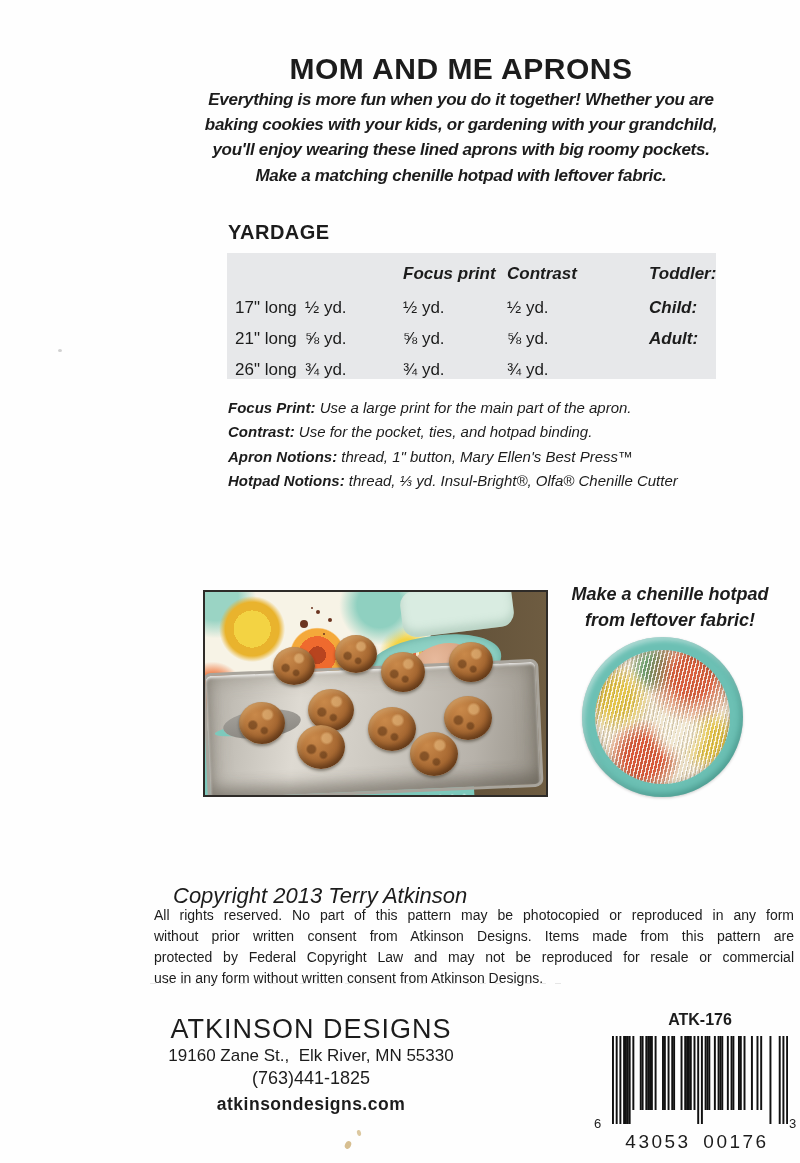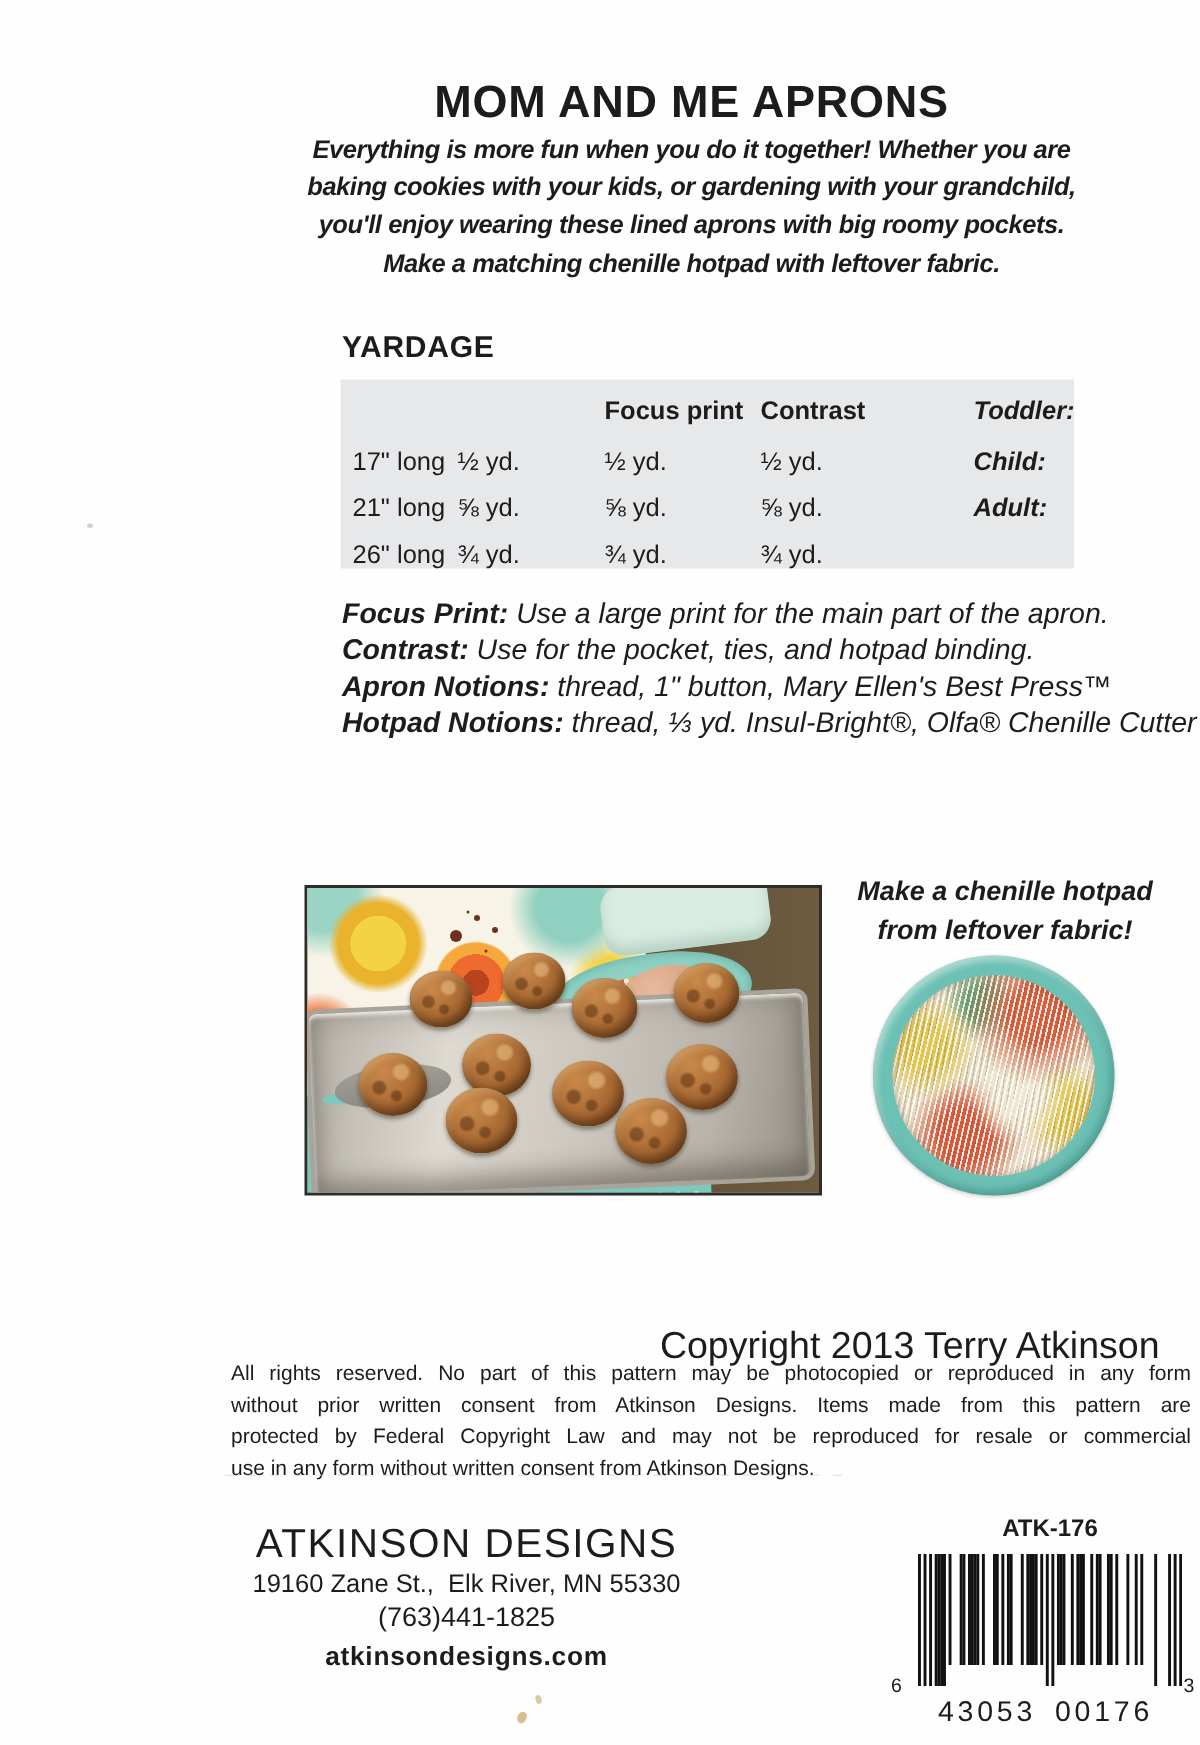--- a/index.html
+++ b/index.html
@@ -11,27 +11,27 @@
   .title{left:131px;top:52px;width:660px;text-align:center;font-size:30px;font-weight:700;
          letter-spacing:.5px;white-space:nowrap;}
   .intro{left:131px;width:660px;text-align:center;font-size:17px;font-style:italic;font-weight:700;
          letter-spacing:-.3px;white-space:nowrap;}
 
   
   .yardage-head{left:228px;top:221px;font-size:20px;font-weight:700;letter-spacing:.5px;}
   .ytable{left:227px;top:253px;width:489px;height:126px;background:#e7e8ea;
           display:grid;grid-template-columns:70px 98px 104px 114px 1fr;
           grid-template-rows:34px 31px 31px 30px;padding:6px 0 0 8px;box-sizing:border-box;}
-  .ytable .h{font-size:17px;font-weight:700;}
+  .ytable .h{font-size:17px;font-weight:700;font-style:italic;}
   .ytable .rl{font-size:17px;font-weight:700;font-style:italic;margin-left:28px;}
   .ytable .v{font-size:17px;}
   .ytable div{line-height:30px;white-space:nowrap;}
 
   
-  .note{left:228px;font-size:19px;font-style:italic;white-space:pre-wrap;}
+  .note{left:228px;font-size:15px;font-style:italic;white-space:pre-wrap;}
   .note b{font-weight:700;}
 
   
   .photo{left:203px;top:590px;width:345px;height:207px;border:2px solid #2e2b28;box-sizing:border-box;
          overflow:hidden;background:linear-gradient(90deg,#6b5a40 0%,#5a4a33 55%,#6e5c41 100%);}
   .skirt{left:-12px;top:118px;width:280px;height:100px;background:#7dc9bc;
          background-image:radial-gradient(circle,rgba(255,255,255,.55) 1.3px,transparent 1.8px);
          background-size:12px 12px;transform:rotate(-2deg);}
   .apron{left:-10px;top:-10px;width:235px;height:152px;transform:rotate(1.5deg);
      background:
@@ -80,21 +80,21 @@
         radial-gradient(circle at 72% 20%, #d95f3d 0 13%, rgba(217,95,61,.55) 20%, rgba(0,0,0,0) 33%),
         radial-gradient(circle at 16% 36%, #e3c44c 0 10%, rgba(0,0,0,0) 25%),
         radial-gradient(circle at 44% 14%, #6f9e6f 0 8%, rgba(0,0,0,0) 19%),
         radial-gradient(circle at 62% 60%, #efe6cf 0 12%, rgba(0,0,0,0) 28%),
         radial-gradient(circle at 36% 80%, #d85a3a 0 13%, rgba(0,0,0,0) 28%),
         radial-gradient(circle at 86% 68%, #e3c44c 0 9%, rgba(0,0,0,0) 22%),
         #e9ddc4;
       box-shadow:inset 0 0 6px rgba(70,50,30,.35);}
 
   
-  .cp-head{left:173px;top:883px;width:600px;text-align:right;font-size:25px;}
+  .cp-head{left:173px;top:883px;width:600px;text-align:left;font-size:22px;font-style:italic;}
   .cp-line{left:154px;width:640px;font-size:14px;line-height:20.5px;text-align:justify;}
   .cp-just{text-align-last:justify;}
 
   
   .pub{left:111px;width:400px;text-align:center;white-space:pre-wrap;}
   .pub-name{top:1014px;font-size:27px;letter-spacing:1px;}
   .pub-addr{top:1046px;font-size:17px;}
   .pub-phone{top:1068px;font-size:18px;}
   .pub-web{top:1094px;font-size:17.5px;font-weight:700;letter-spacing:.5px;}
 

